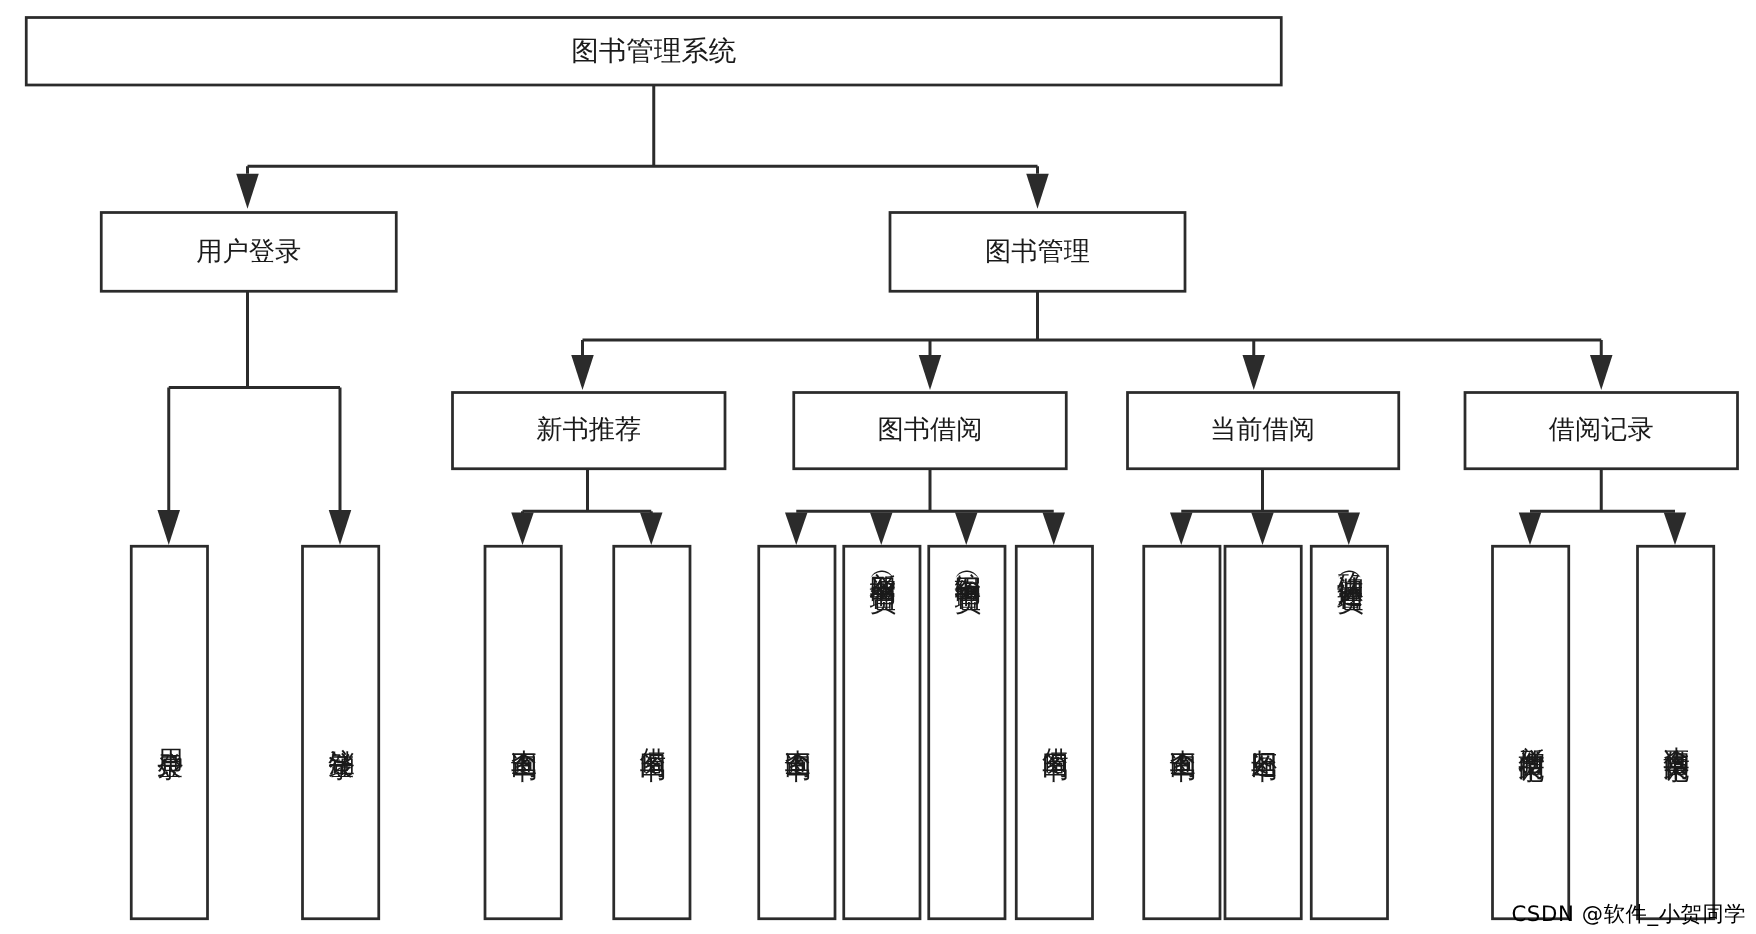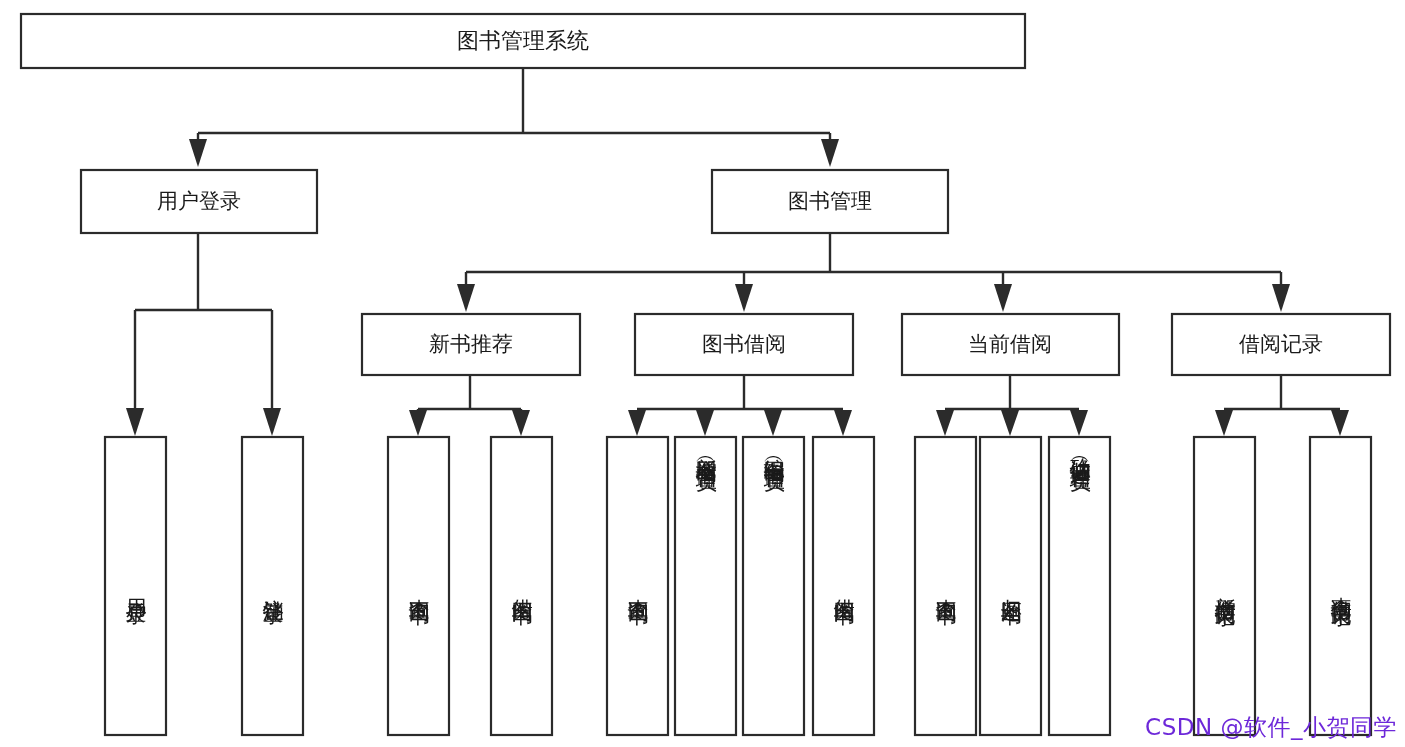--- a/index.html
+++ b/index.html
@@ -70,22 +70,22 @@
     line-height: 1.12;
     color: #1a1a1a;
     letter-spacing: 2px;
     white-space: nowrap;
   }
   .watermark {
     position: absolute;
     right: 8px;
     bottom: 4px;
     font-family: "DejaVu Sans", "Liberation Sans", sans-serif;
-    font-size: 23px;
-    color: #6d28d9;
+    font-size: 17px;
+    color: #000000;
     letter-spacing: 0.5px;
     user-select: none;
     white-space: nowrap;
   }
 </style>
 </head>
 <body>
 
 <div id="diagram-root">
 

